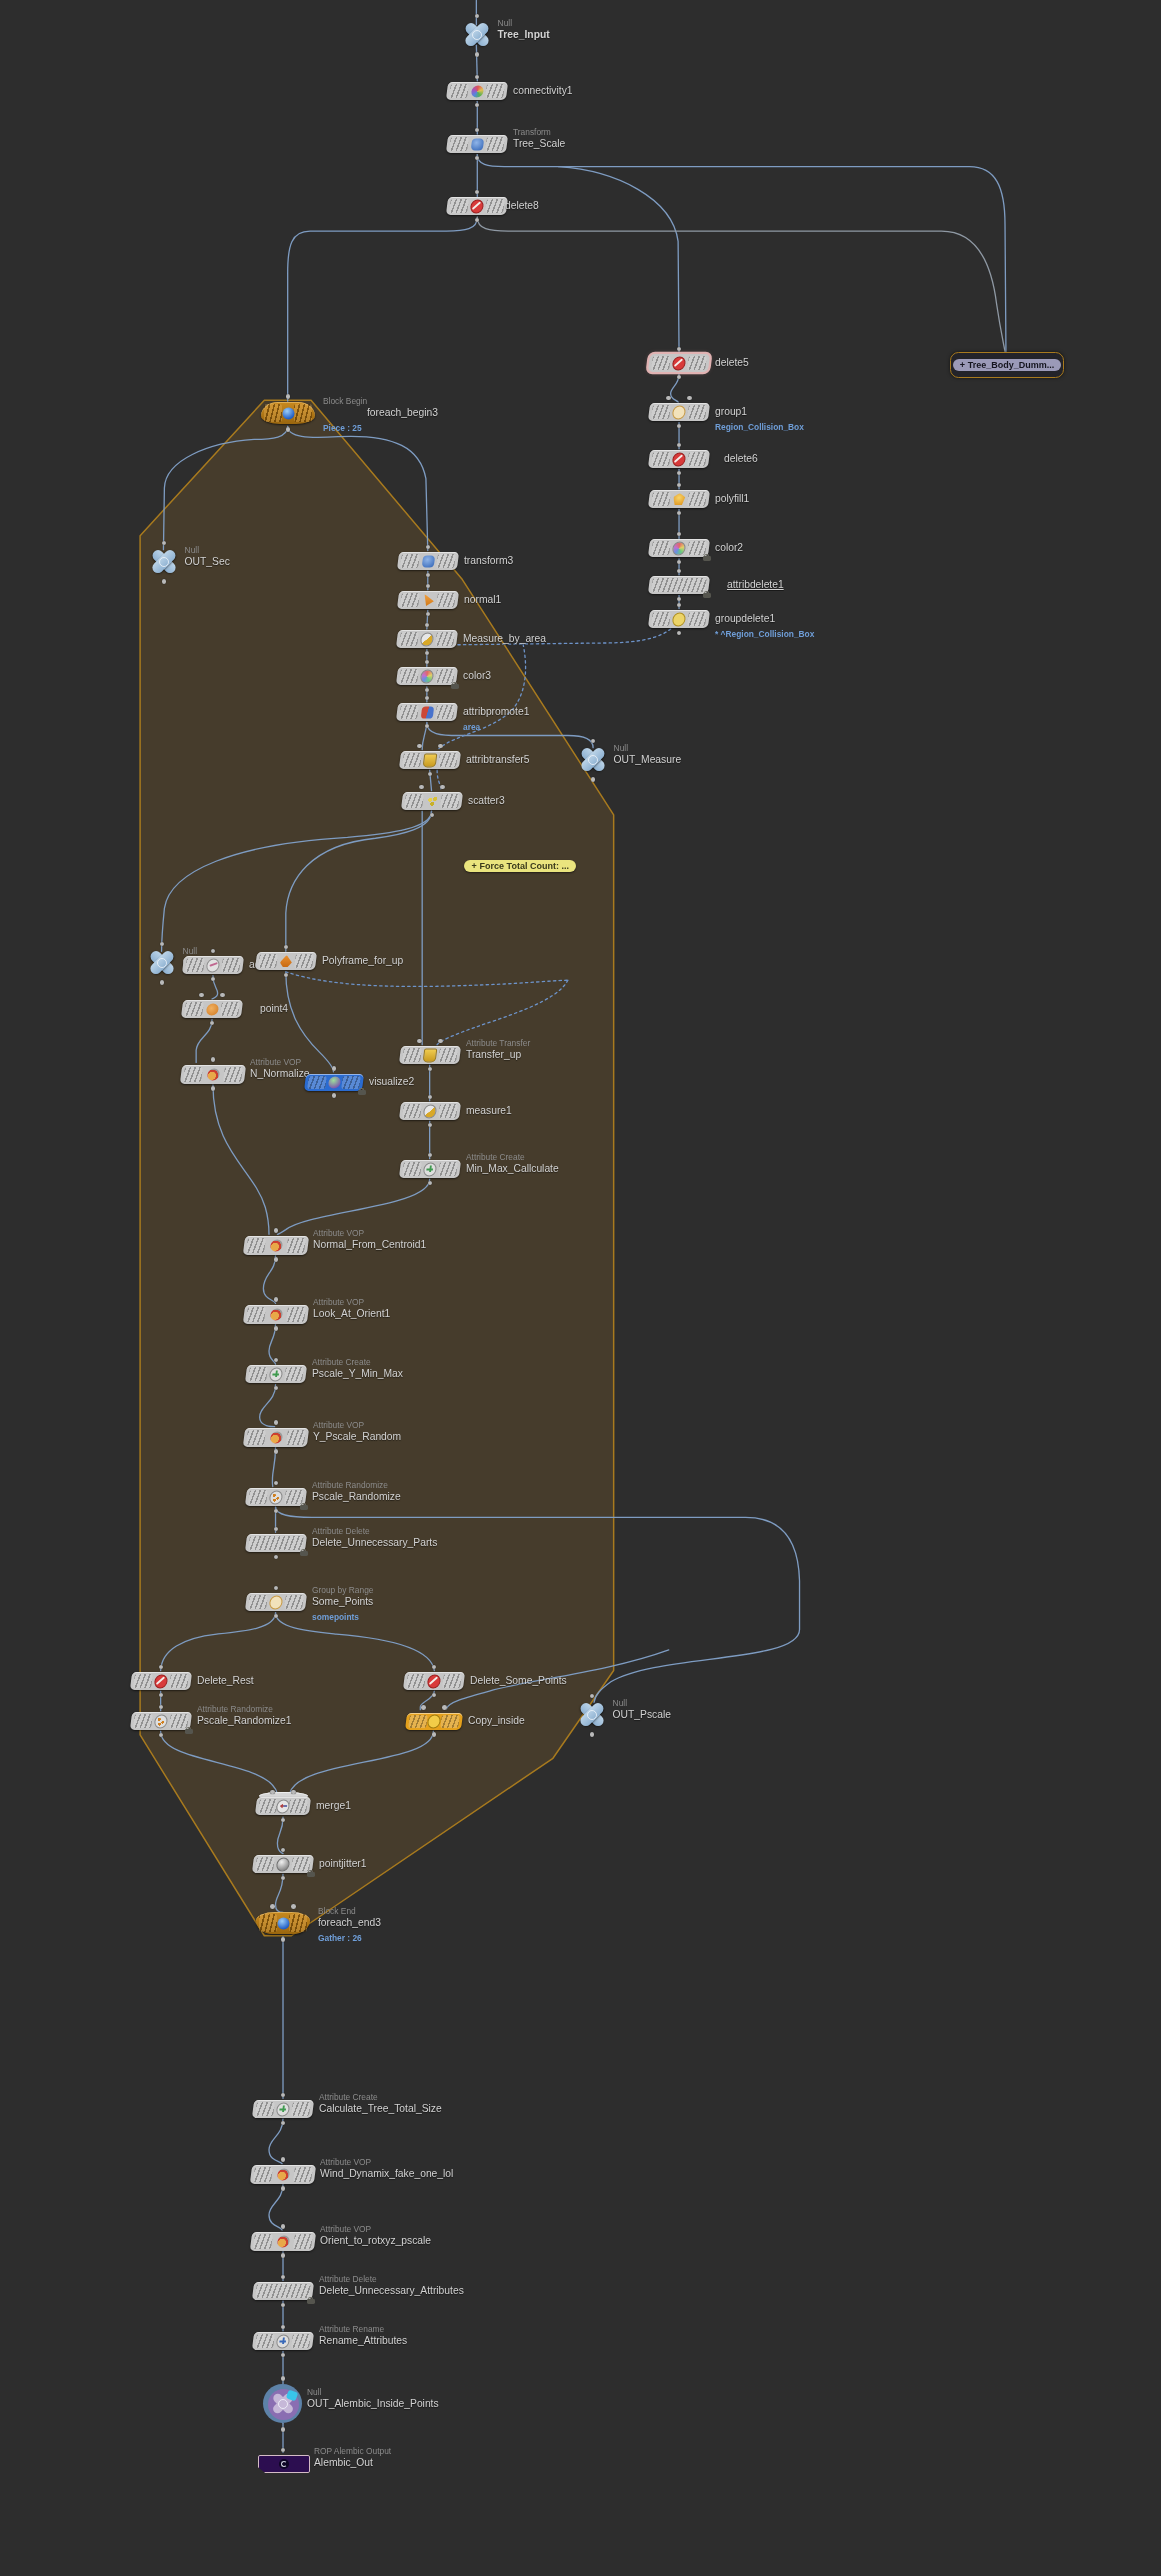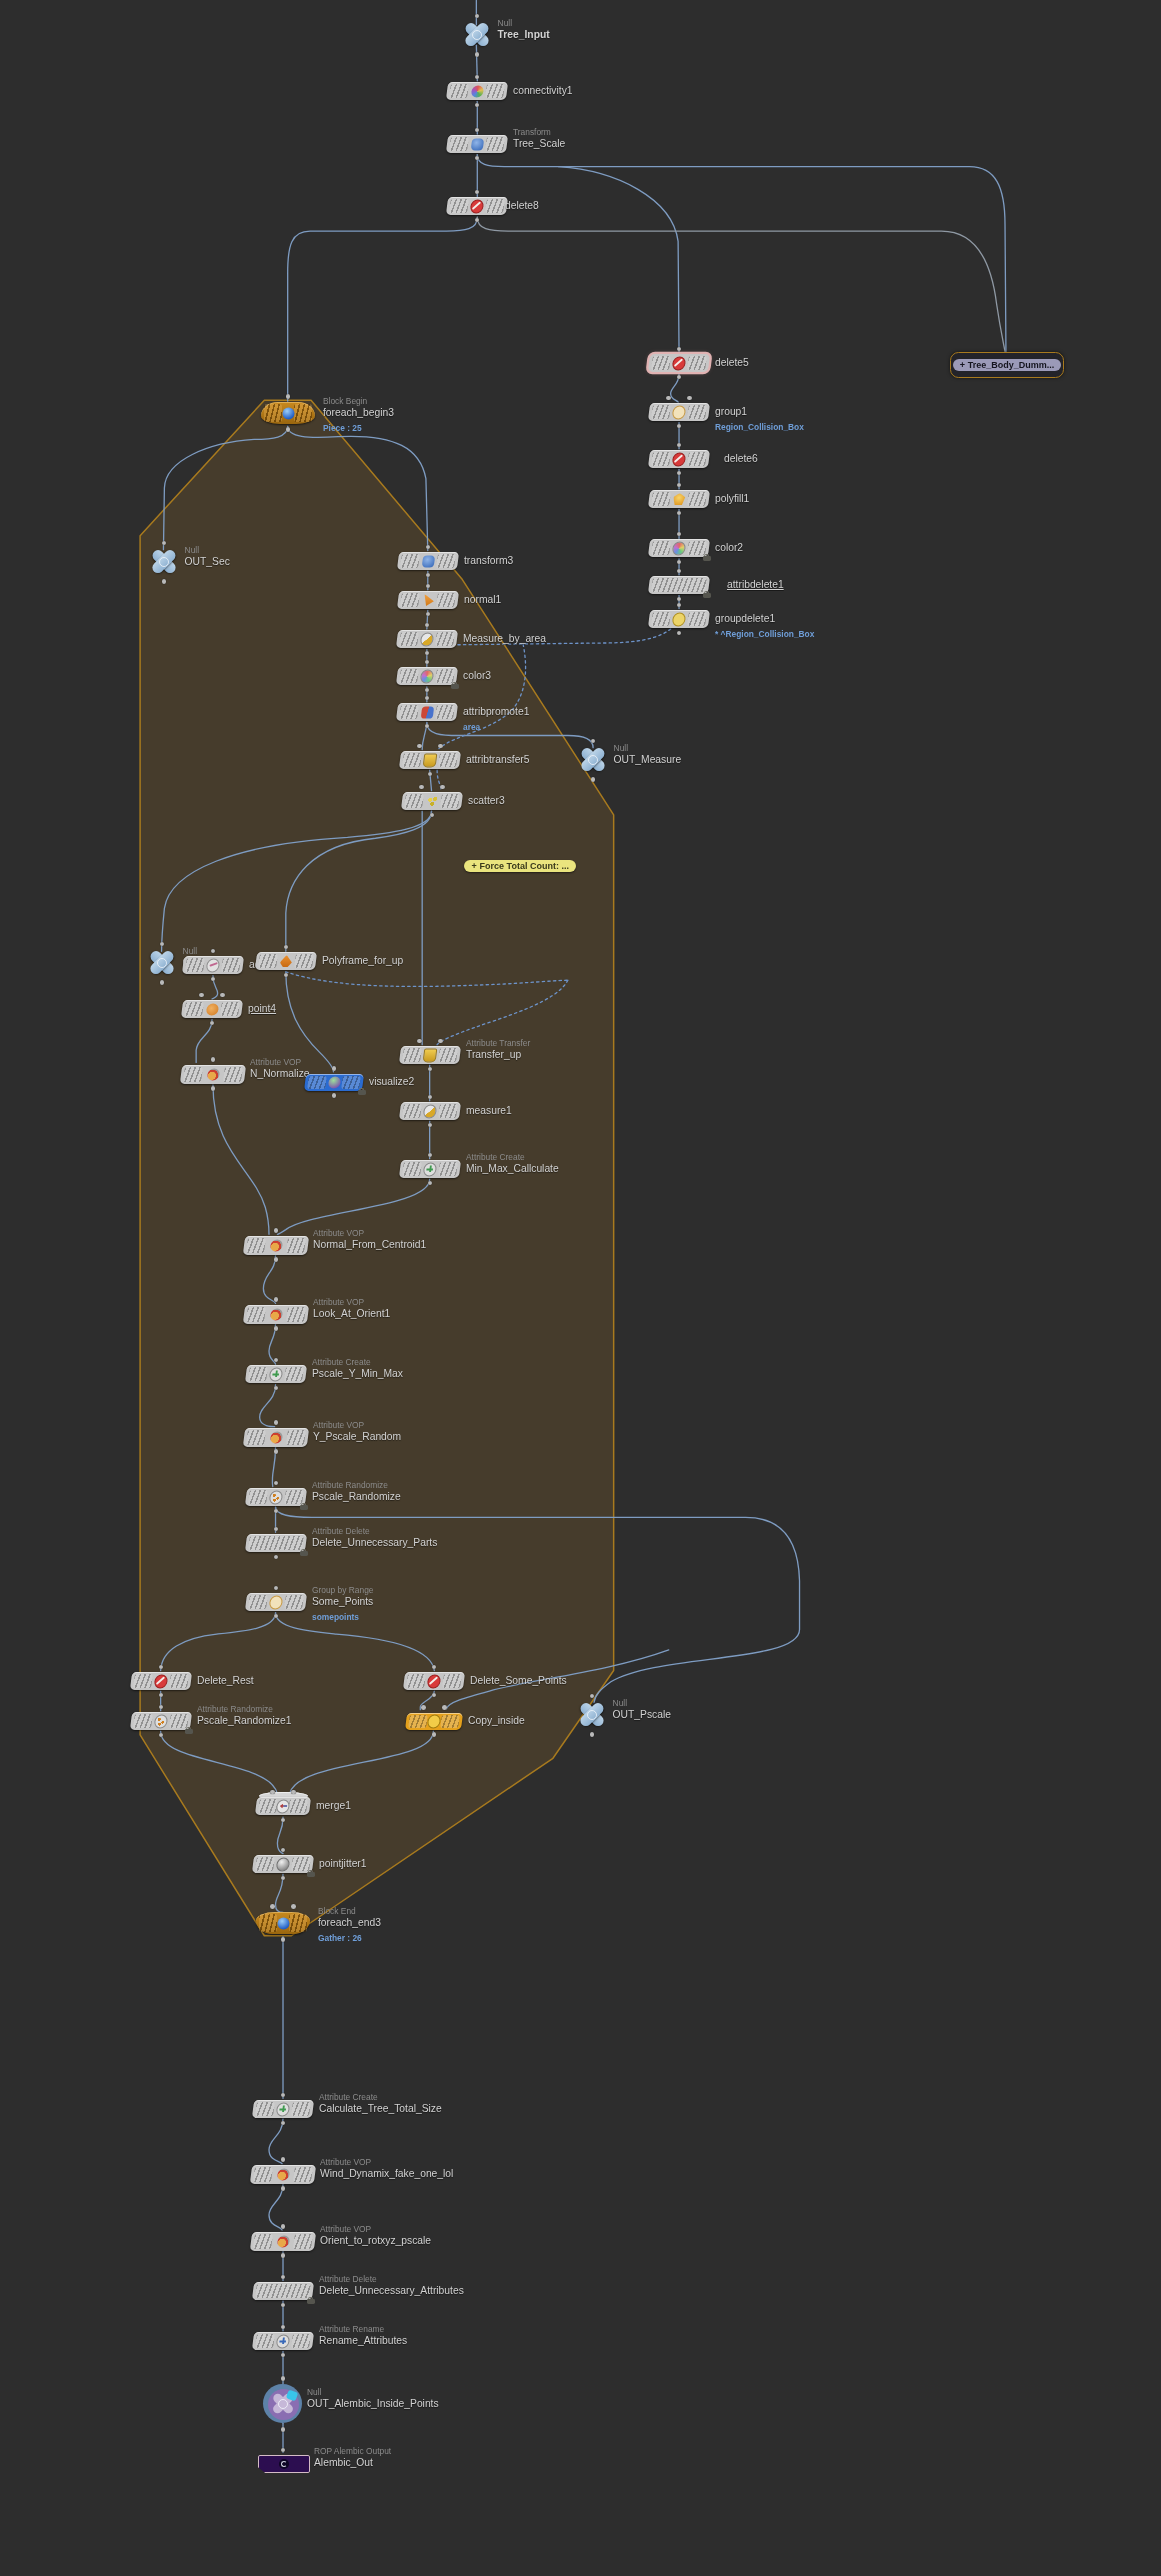--- a/index.html
+++ b/index.html
@@ -283,21 +283,21 @@
         <div class="blockband bb-begin" style="left: -27px; top: -11.2px; width: 54px; height: 22.4px;">
           <div class="stripes s-l"></div>
           <div class="stripes s-r"></div>
           <div class="icwrap">
             <div class="ic ic-drop"></div>
           </div>
         </div>
         <div class="dot" style="left: -2.3px; top: -18.7px;"></div>
         <div class="dot" style="left: -2.3px; top: 14px;"></div>
         <div class="tlabel" style="left: 35px; top: -16px;">Block Begin</div>
-        <div class="nlabel" style="left: 35px; top: -5.6px;">foreach_begin3</div>
+        <div class="nlabel" style="left: 35px; top: -5.6px; padding-left: 44px;">foreach_begin3</div>
         <div class="clabel" style="left: 35px; top: 11.2px;">Piece : 25</div>
       </div>
       <div class="node" style="left: 164px; top: 562px;">
         <div class="nullx">
           <div class="b1"></div>
           <div class="b2"></div>
           <div class="ring"></div>
         </div>
         <div class="dot" style="left: -2.3px; top: -21.5px;"></div>
         <div class="dot" style="left: -2.3px; top: 17px;"></div>
@@ -442,21 +442,21 @@
         <div class="bar" style="left: -30px; top: -9px; width: 60px; height: 18px;">
           <div class="stripes s-l"></div>
           <div class="stripes s-r"></div>
           <div class="icwrap">
             <div class="ic ic-point"></div>
           </div>
         </div>
         <div class="dot" style="left: -12.6px; top: -16.4px;"></div>
         <div class="dot" style="left: 8px; top: -16.4px;"></div>
         <div class="dot" style="left: -2.3px; top: 11.7px;"></div>
-        <div class="nlabel" style="left: 36px; top: -5.6px; text-decoration: underline;">point4</div>
+        <div class="nlabel" style="left: 48px; top: -5.6px;">point4</div>
       </div>
       <div class="node" style="left: 213px; top: 1074px;">
         <div class="bar" style="left: -32px; top: -9.3px; width: 64px; height: 18.7px;">
           <div class="stripes s-l"></div>
           <div class="stripes s-r"></div>
           <div class="icwrap">
             <div class="ic ic-vop"></div>
           </div>
         </div>
         <div class="dot" style="left: -2.3px; top: -17px;"></div>

